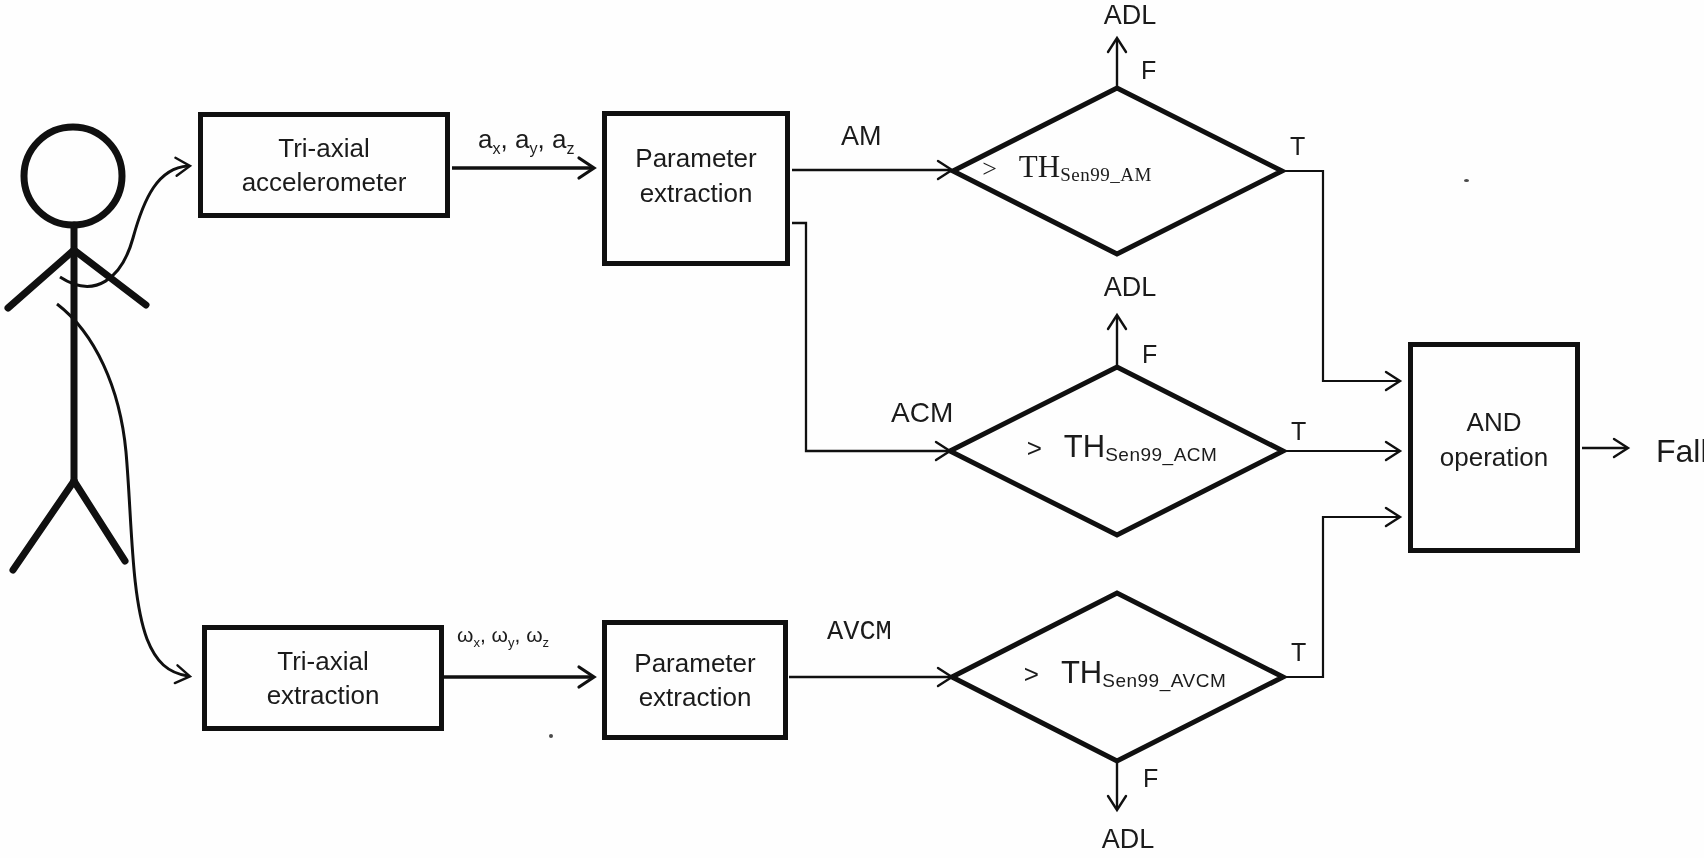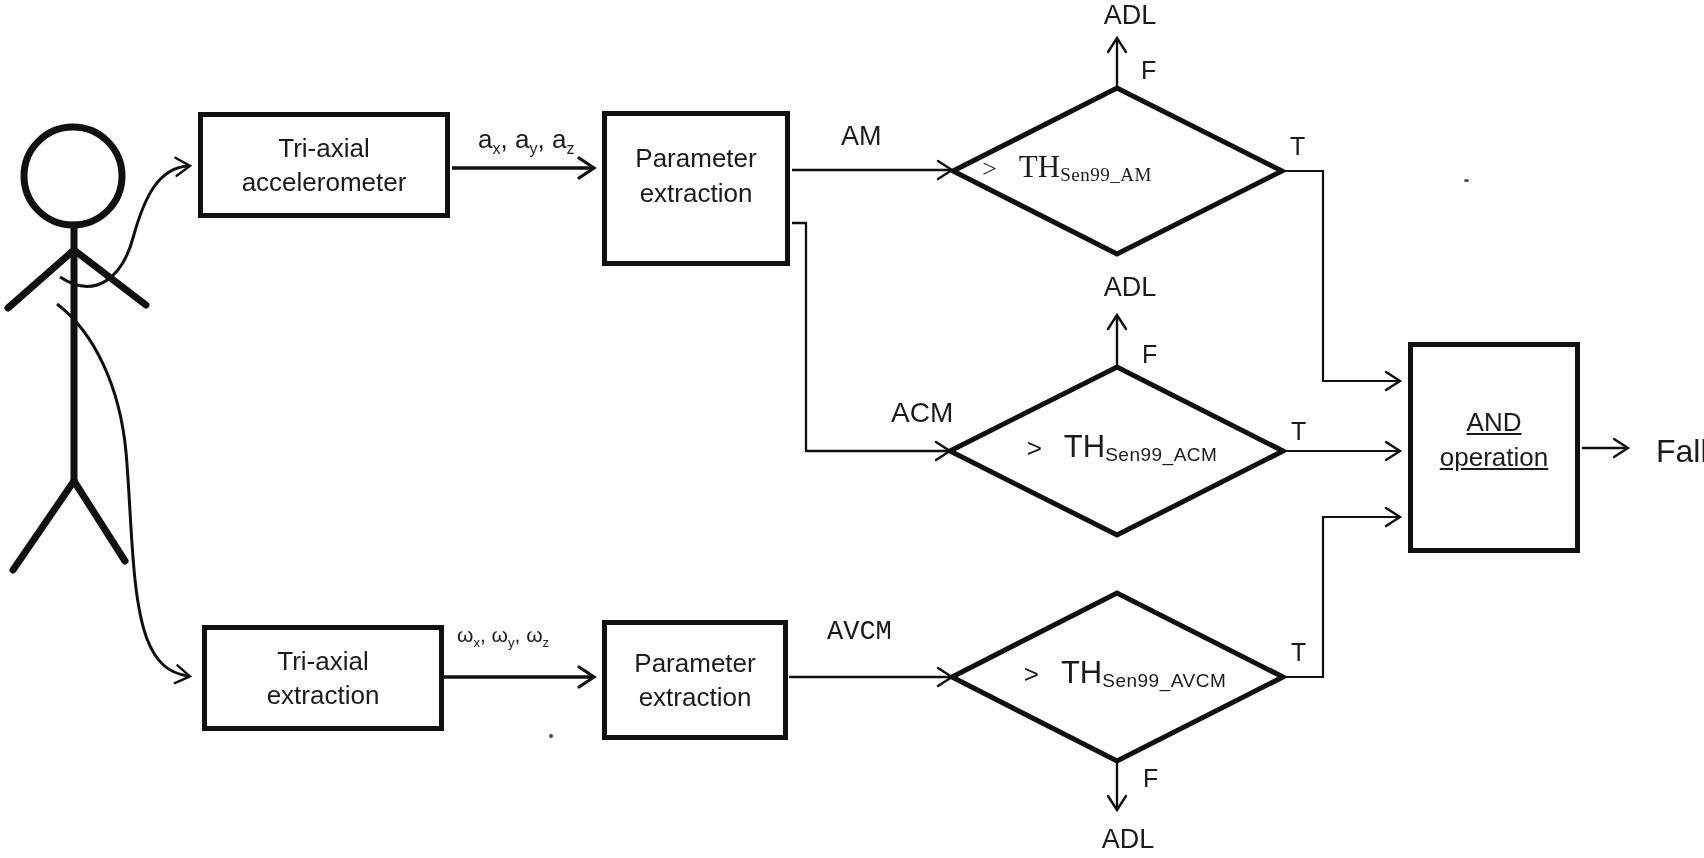--- a/index.html
+++ b/index.html
@@ -89,21 +89,21 @@
   <div class="box" style="left:202px;top:625px;width:242px;height:106px;">
     <span>Tri-axial</span>
     <span>extraction</span>
   </div>
 
   <div class="box" style="left:602px;top:620px;width:186px;height:120px;">
     <span>Parameter</span>
     <span>extraction</span>
   </div>
 
-  <div class="box" style="left:1408px;top:342px;width:172px;height:211px;padding-bottom:16px;text-decoration:underline;">
+  <div class="box" style="left:1408px;top:342px;width:172px;height:211px;padding-bottom:16px;">
     <span>AND</span>
     <span>operation</span>
   </div>
 
   <div class="cond" style="left:952px;top:149px;width:230px;font-family:Liberation Serif, serif;">
     <span class="op">&gt;</span><span class="th">TH</span><sub>Sen99_AM</sub>
   </div>
   <div class="cond" style="left:1007px;top:429px;width:230px;">
     <span class="op">&gt;</span><span class="th">TH</span><sub>Sen99_ACM</sub>
   </div>

